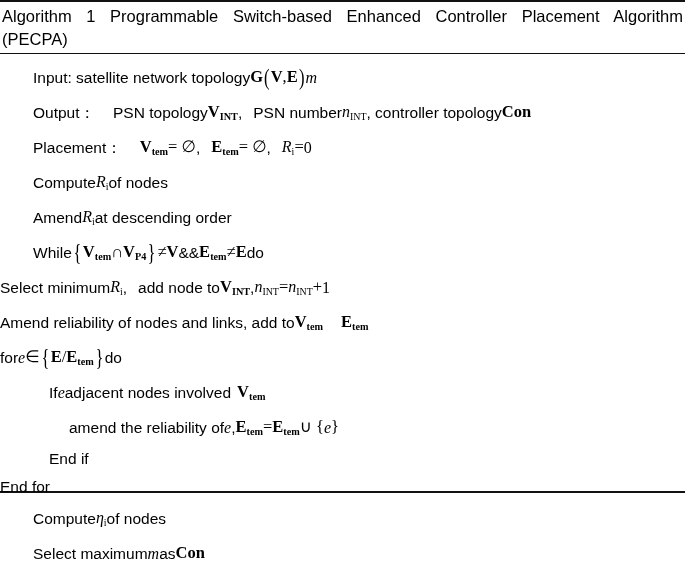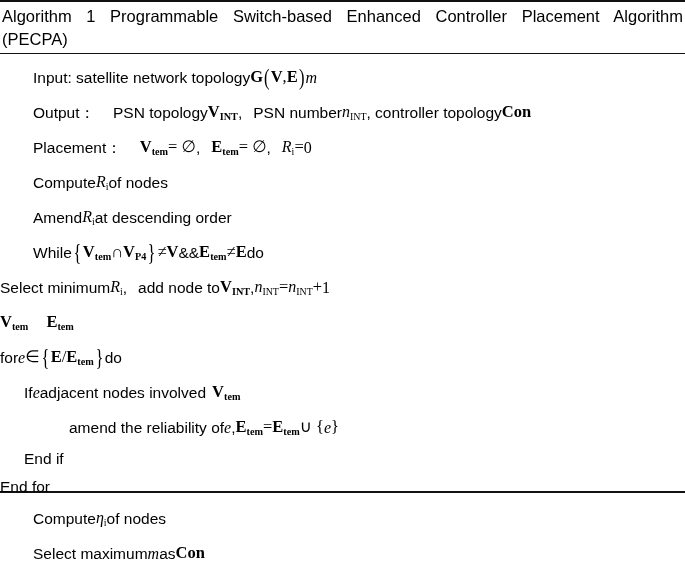--- a/index.html
+++ b/index.html
@@ -44,21 +44,21 @@
   .line {
     font-size: 15.5px;
     line-height: 1;
     height: 35px;
     display: flex;
     align-items: center;
     white-space: nowrap;
   }
   .ind0 { padding-left: 33px; }
   .ind1 { }
-  .ind2 { padding-left: 24px; }
+  .ind2 { padding-left: 49px; }
   .ind4 { padding-left: 69px; }
 
   
   .line.tight { height: 28px; align-items: center; }
   .mi {            
     font-family: "Liberation Serif", serif;
     font-style: italic;
     font-size: 16px;
   }
   .mb {            
@@ -175,20 +175,21 @@
         <span>add node to </span>
         <span class="mb">V<sub>INT</sub></span>
         <span> , </span>
         <span class="mi">n<sub>INT</sub></span>
         <span class="mo"> = </span>
         <span class="mi">n<sub>INT</sub></span>
         <span class="mo"> + </span>
         <span class="mn">1</span>
       </div>
       <div class="line ind1">
+        <span>Amend reliability of nodes and links, add to </span>
         <span class="mb">V<sub>tem</sub></span>
         <span class="sp3"></span>
         <span class="mb">E<sub>tem</sub></span>
       </div>
       <div class="line ind1">
         <span>for </span>
         <span class="mi">e</span>
         <span class="mo"> ∈ </span>
         <span class="brk">{</span>
         <span class="mb">E</span>

